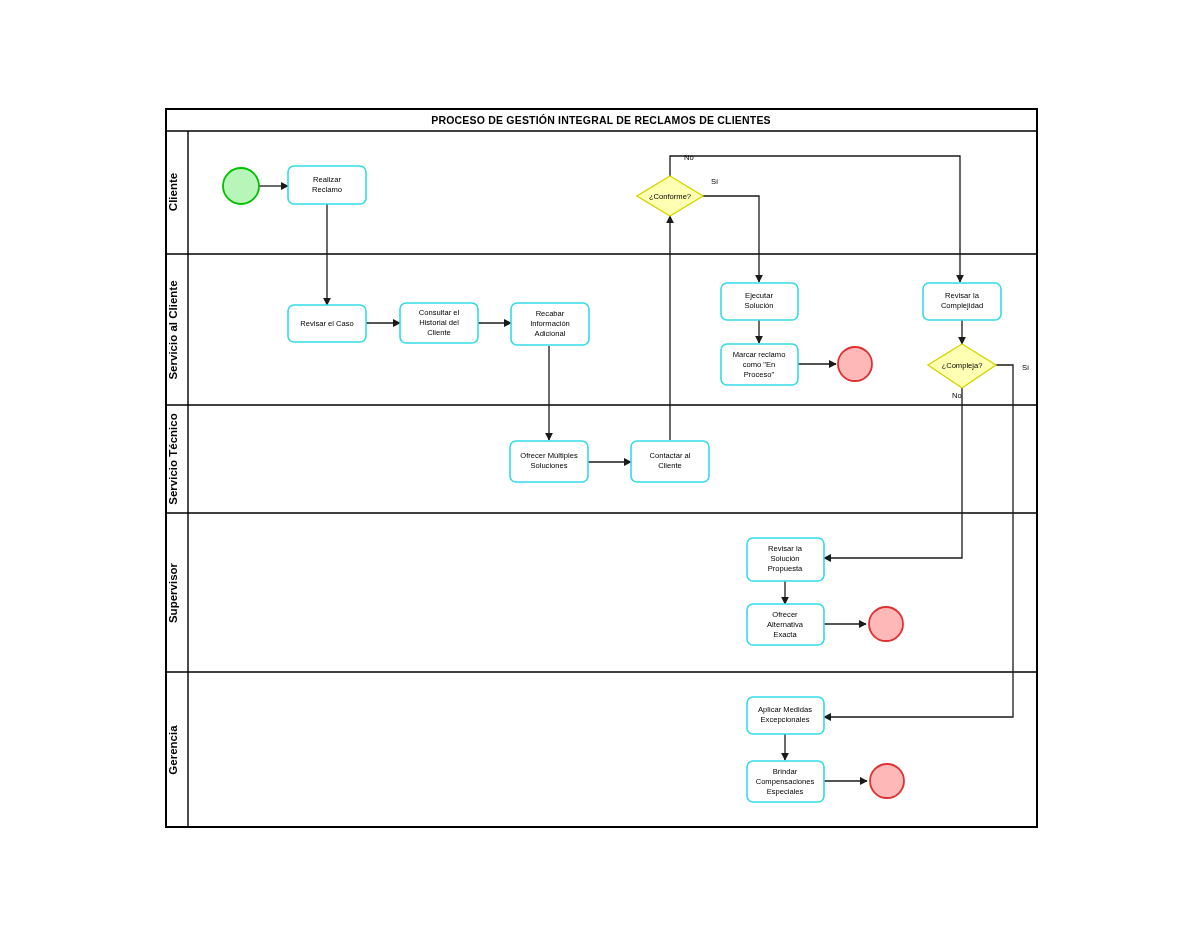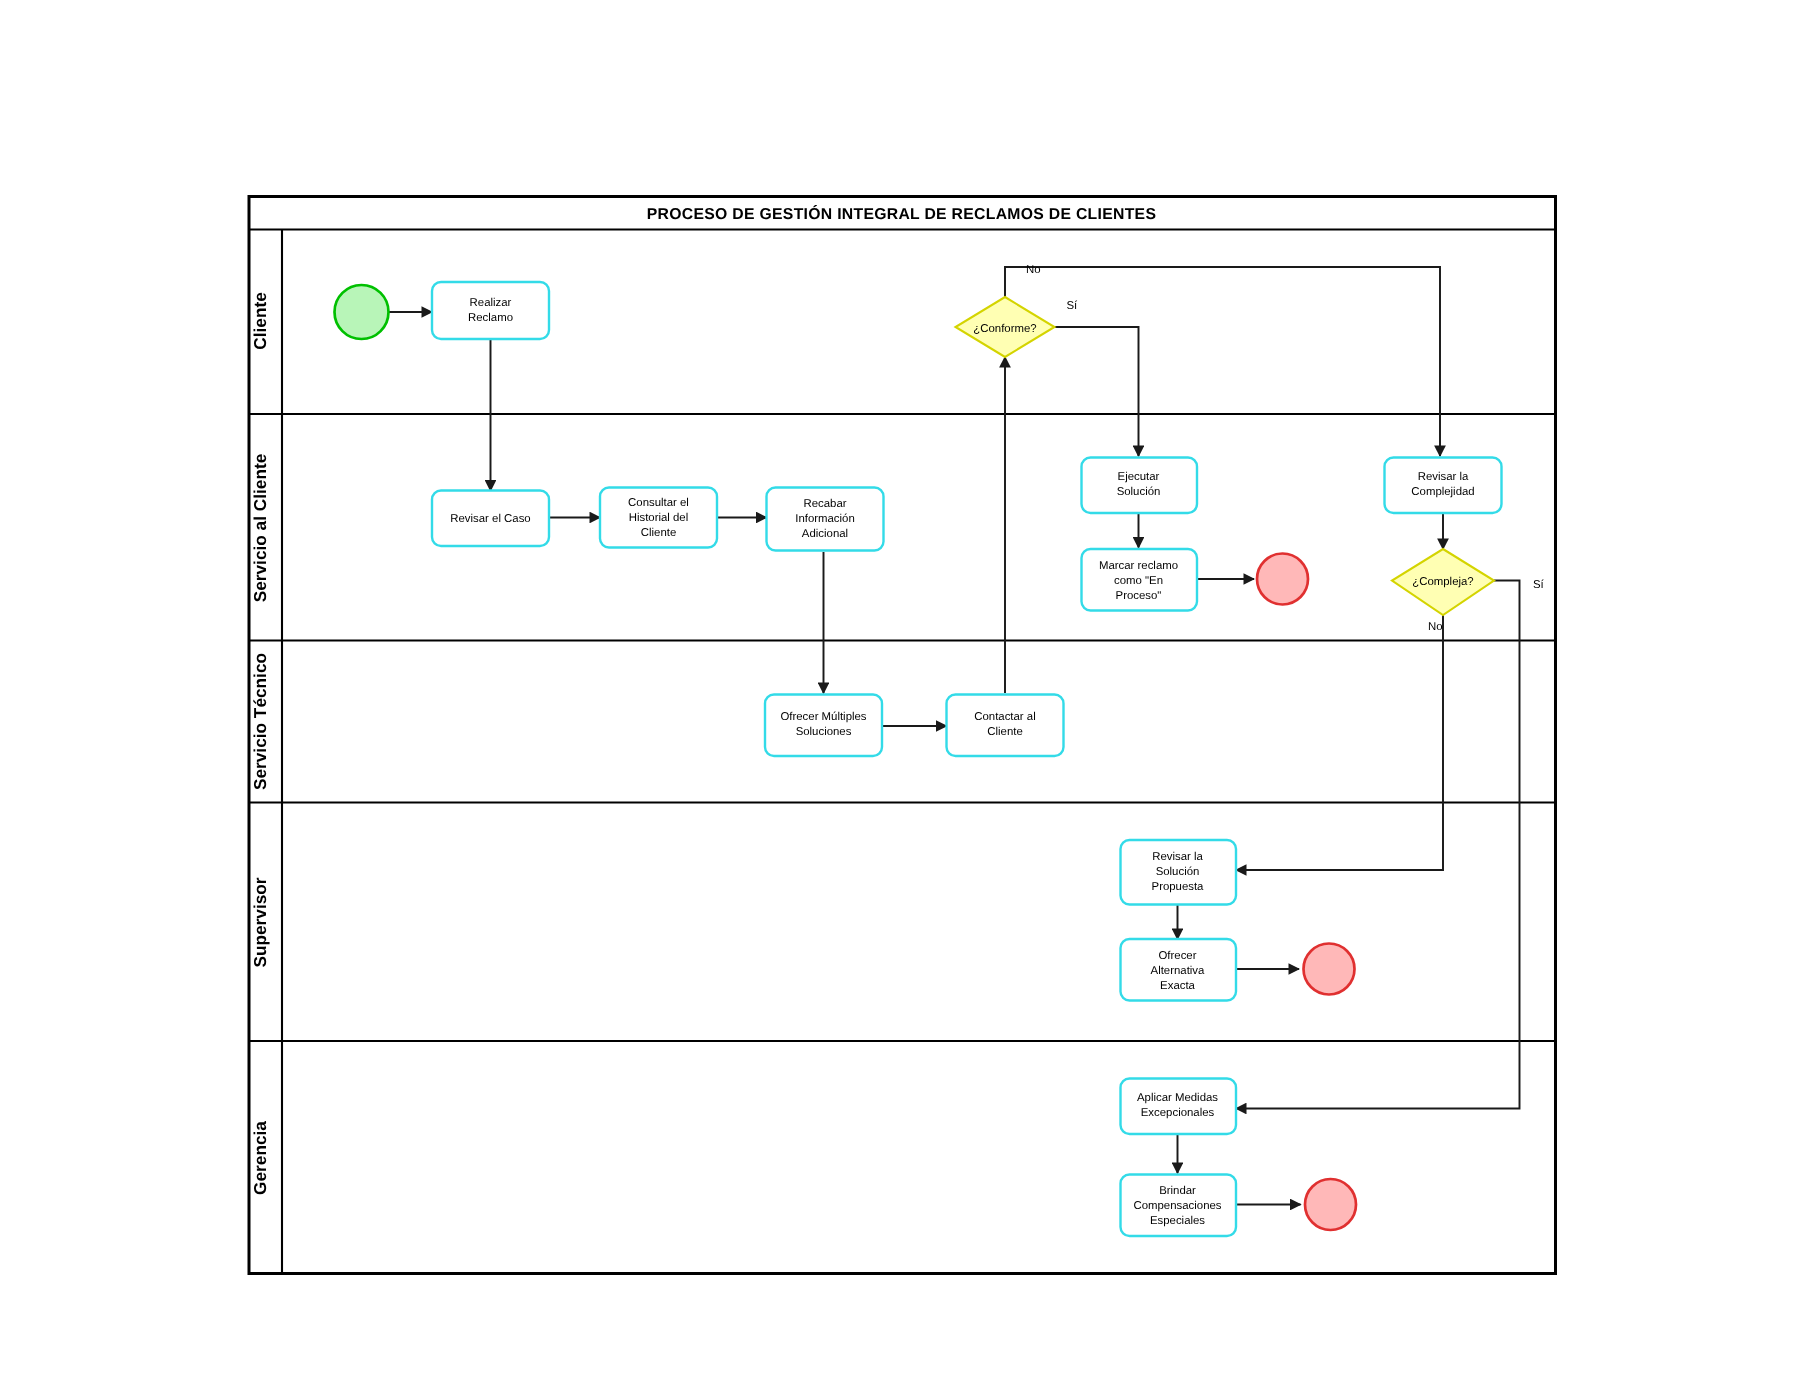--- a/index.html
+++ b/index.html
@@ -12,21 +12,20 @@
     height: 927px;
     font-family: "Liberation Sans", sans-serif;
     position: relative;
     overflow: hidden;
   }
   #stage {
     position: absolute;
     left: 0; top: 0;
     width: 1200px;
     height: 713px;
-    margin-top: 22px;
   }
   svg#diagram {
     display: block;
     width: 1200px;
     height: 927px;
   }
   .pool-border { fill: none; stroke: #000000; stroke-width: 2; }
   .lane-line { stroke: #000000; stroke-width: 1.4; fill: none; }
   .title-text {
     font-family: "Liberation Sans", sans-serif;

